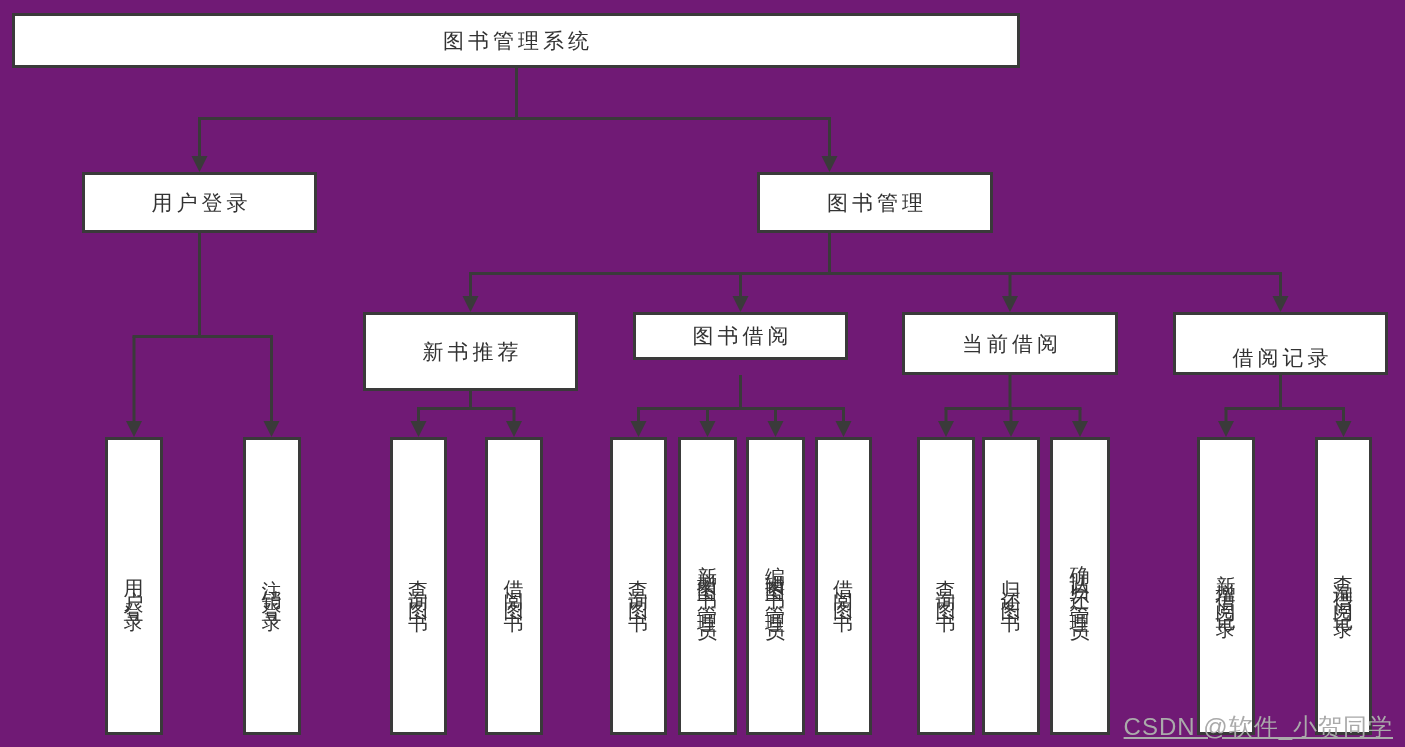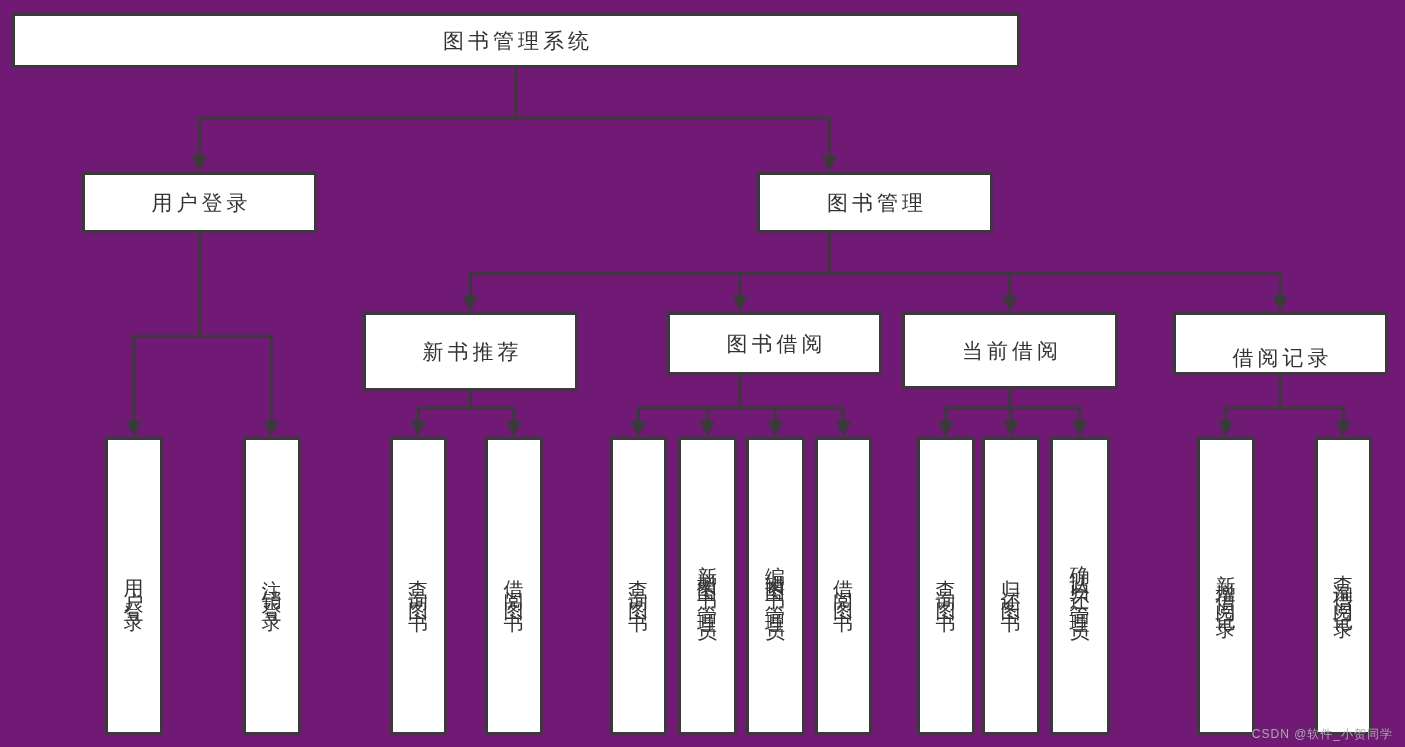--- a/index.html
+++ b/index.html
@@ -31,25 +31,26 @@
     writing-mode:vertical-rl;
     font-size:20px;
     letter-spacing:11px;
     line-height:1;
     white-space:nowrap;
   }
   .watermark{
     position:absolute;
     right:12px;
     bottom:4px;
-    font-size:12px;
+    font-size:24px;
     letter-spacing:1px;
     color:#aaaaaa;
     z-index:5;
     white-space:nowrap;
+    text-decoration:underline;
   }
 </style>
 </head>
 <body>
 
 <div id="stage">
 
   <svg id="connectors" viewBox="0 0 1405 747" xmlns="http://www.w3.org/2000/svg">
     <g stroke="#3a3a3a" stroke-width="3" fill="none">
 
@@ -130,24 +131,24 @@
   <div class="box" style="left:82px;top:172px;width:235px;height:61px;">
     <span class="h-label">用户登录</span>
   </div>
   <div class="box" style="left:711px;top:172px;width:236px;height:61px;margin-left:46px;">
     <span class="h-label">图书管理</span>
   </div>
 
   <div class="box" style="left:363px;top:312px;width:215px;height:79px;">
     <span class="h-label">新书推荐</span>
   </div>
-  <div class="box" style="left:667px;top:312px;width:215px;height:63px;">
+  <div class="box" style="left:633px;top:312px;width:215px;height:48px;">
     <span class="h-label">图书借阅</span>
   </div>
-  <div class="box" style="left:902px;top:312px;width:216px;height:77px;justify-content:center;">
+  <div class="box" style="left:902px;top:312px;width:216px;height:63px;justify-content:center;">
     <span class="h-label">当前借阅</span>
   </div>
   <div class="box" style="left:1173px;top:312px;width:215px;height:63px;align-items:flex-end;">
     <span class="h-label">借阅记录</span>
   </div>
 
   <div class="box" style="left:105px;top:437px;width:58px;height:298px;">
     <span class="v-label">用户登录</span>
   </div>
   <div class="box" style="left:243px;top:437px;width:58px;height:298px;">

